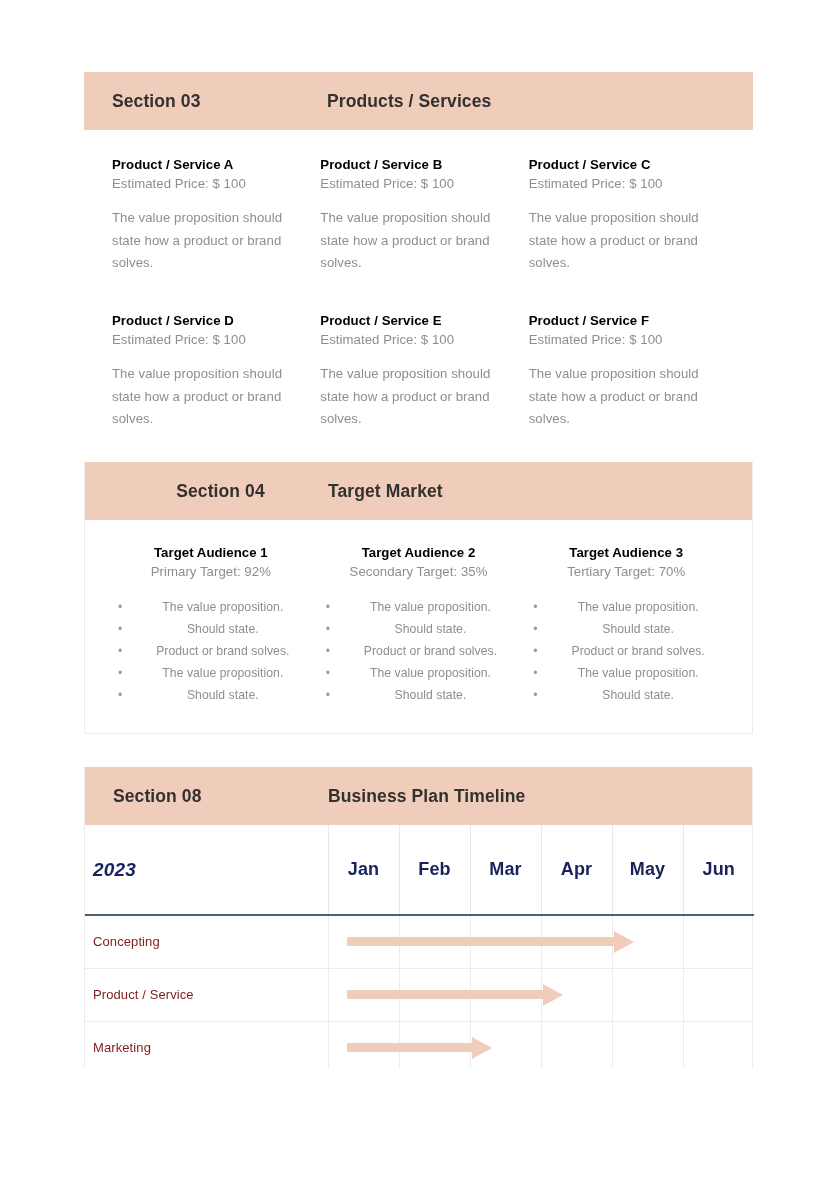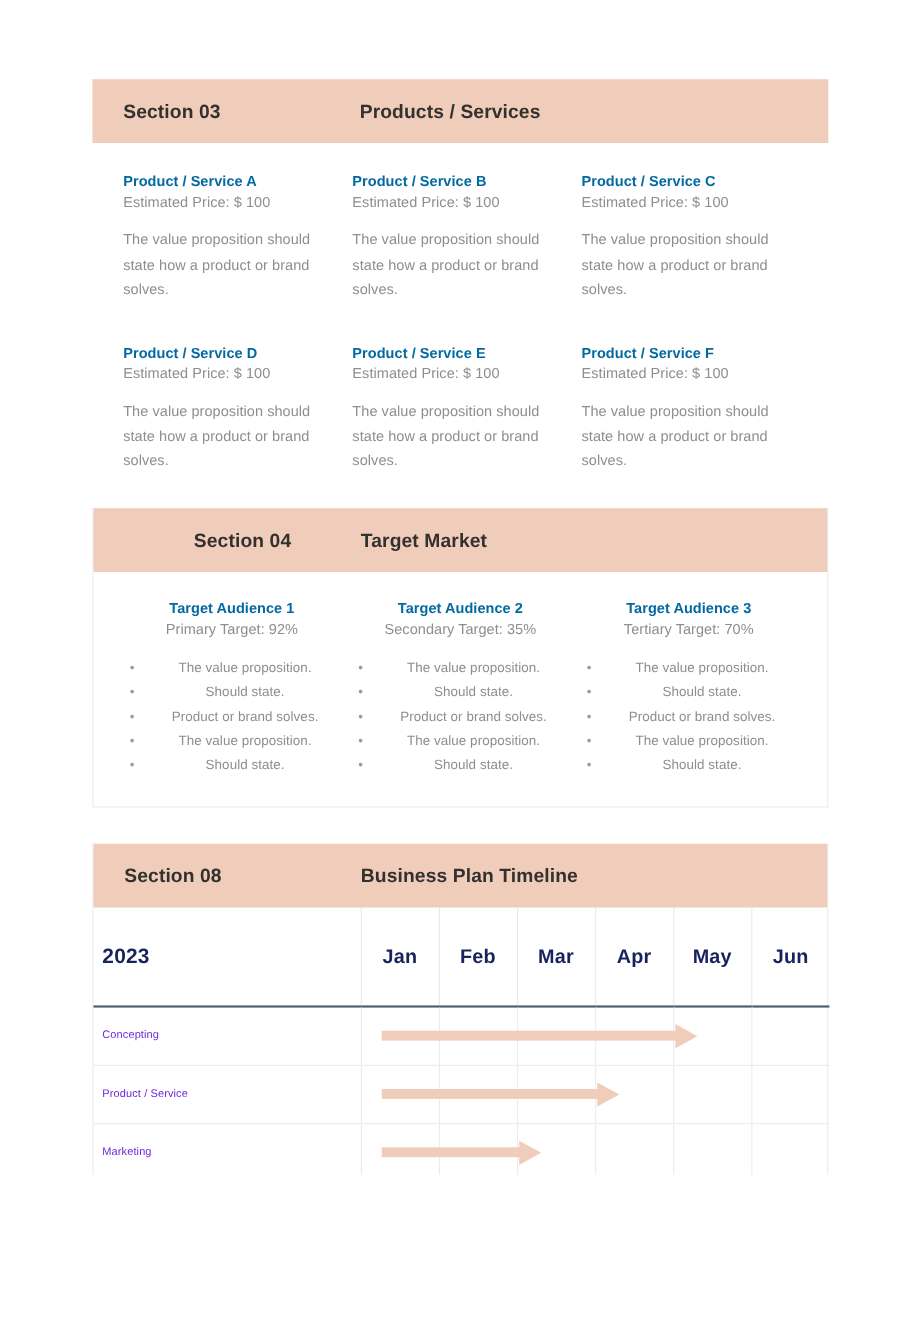--- a/index.html
+++ b/index.html
@@ -60,21 +60,21 @@
   .grid3 {
     display: grid;
     grid-template-columns: 1fr 1fr 1fr;
     column-gap: 12px;
   }
   .grid3.rowgap { row-gap: 38px; }
 
   .item__name {
     font-size: 13.2px;
     font-weight: bold;
-    color: #0369a1;
+    color: #000000;
     line-height: 1.42;
     letter-spacing: 0.05px;
   }
   .item__sub {
     font-size: 13.2px;
     color: #8e8e8e;
     line-height: 1.42;
     letter-spacing: 0.05px;
   }
   .item__desc {
@@ -126,33 +126,34 @@
     color: #18225c;
     font-size: 18px;
     font-weight: bold;
     letter-spacing: 0.2px;
   }
   table.timeline thead th.year {
     border-left: none;
     text-align: left;
     padding-left: 8px;
     font-size: 19px;
+    font-style: italic;
   }
 
   table.timeline tbody td {
     height: 53px;
     border-left: 1px solid #ececec;
     border-bottom: 1px solid #ececec;
     padding: 0;
     position: relative;
   }
   table.timeline tbody td.rowlabel {
     border-left: none;
-    color: #6d28d9;
-    font-size: 10px;
+    color: #7f1d1d;
+    font-size: 13px;
     padding-left: 8px;
     letter-spacing: 0.1px;
   }
   table.timeline tbody tr:last-child td { border-bottom: none; }
 
   
   .arrow-layer {
     position: absolute;
     left: 0; top: 0;
     width: 669px;

